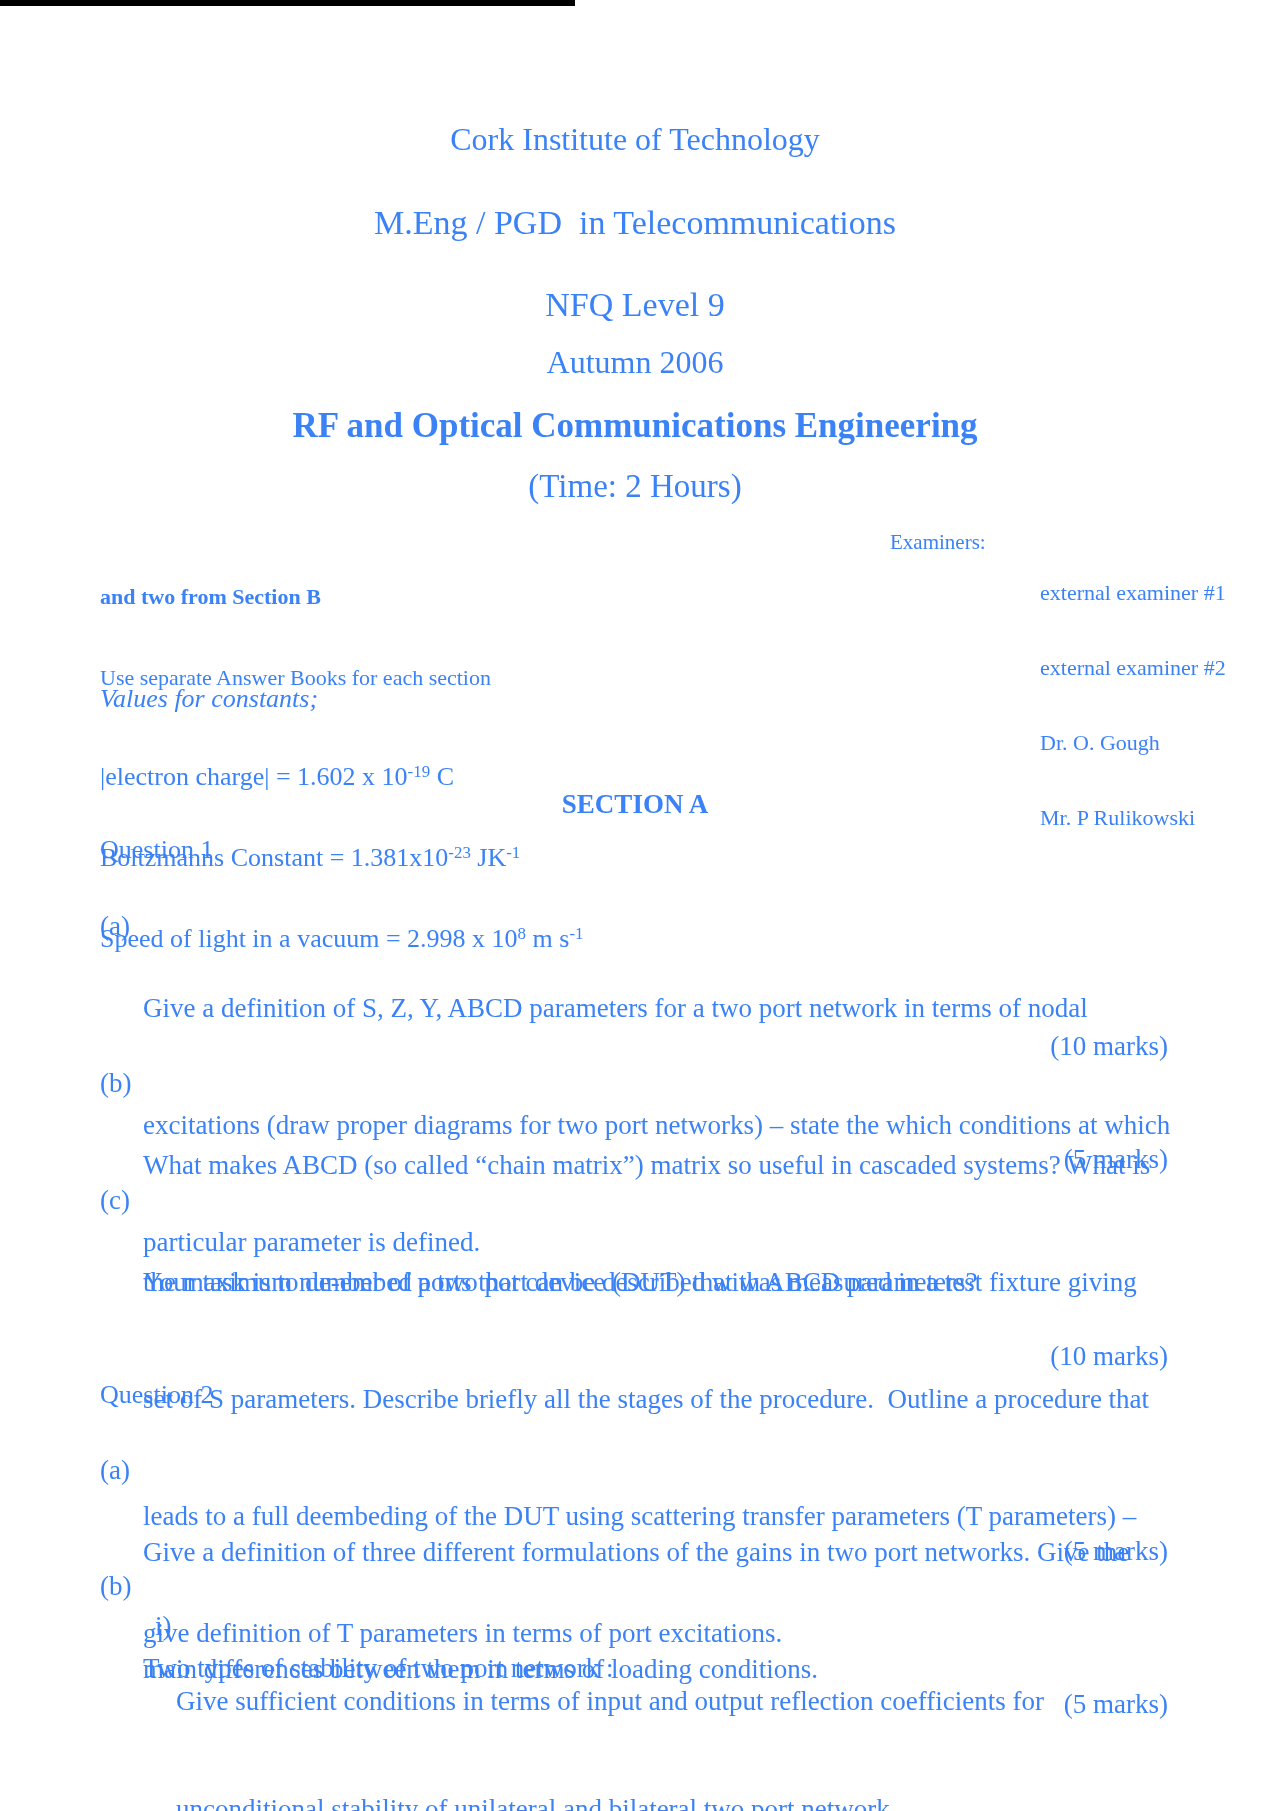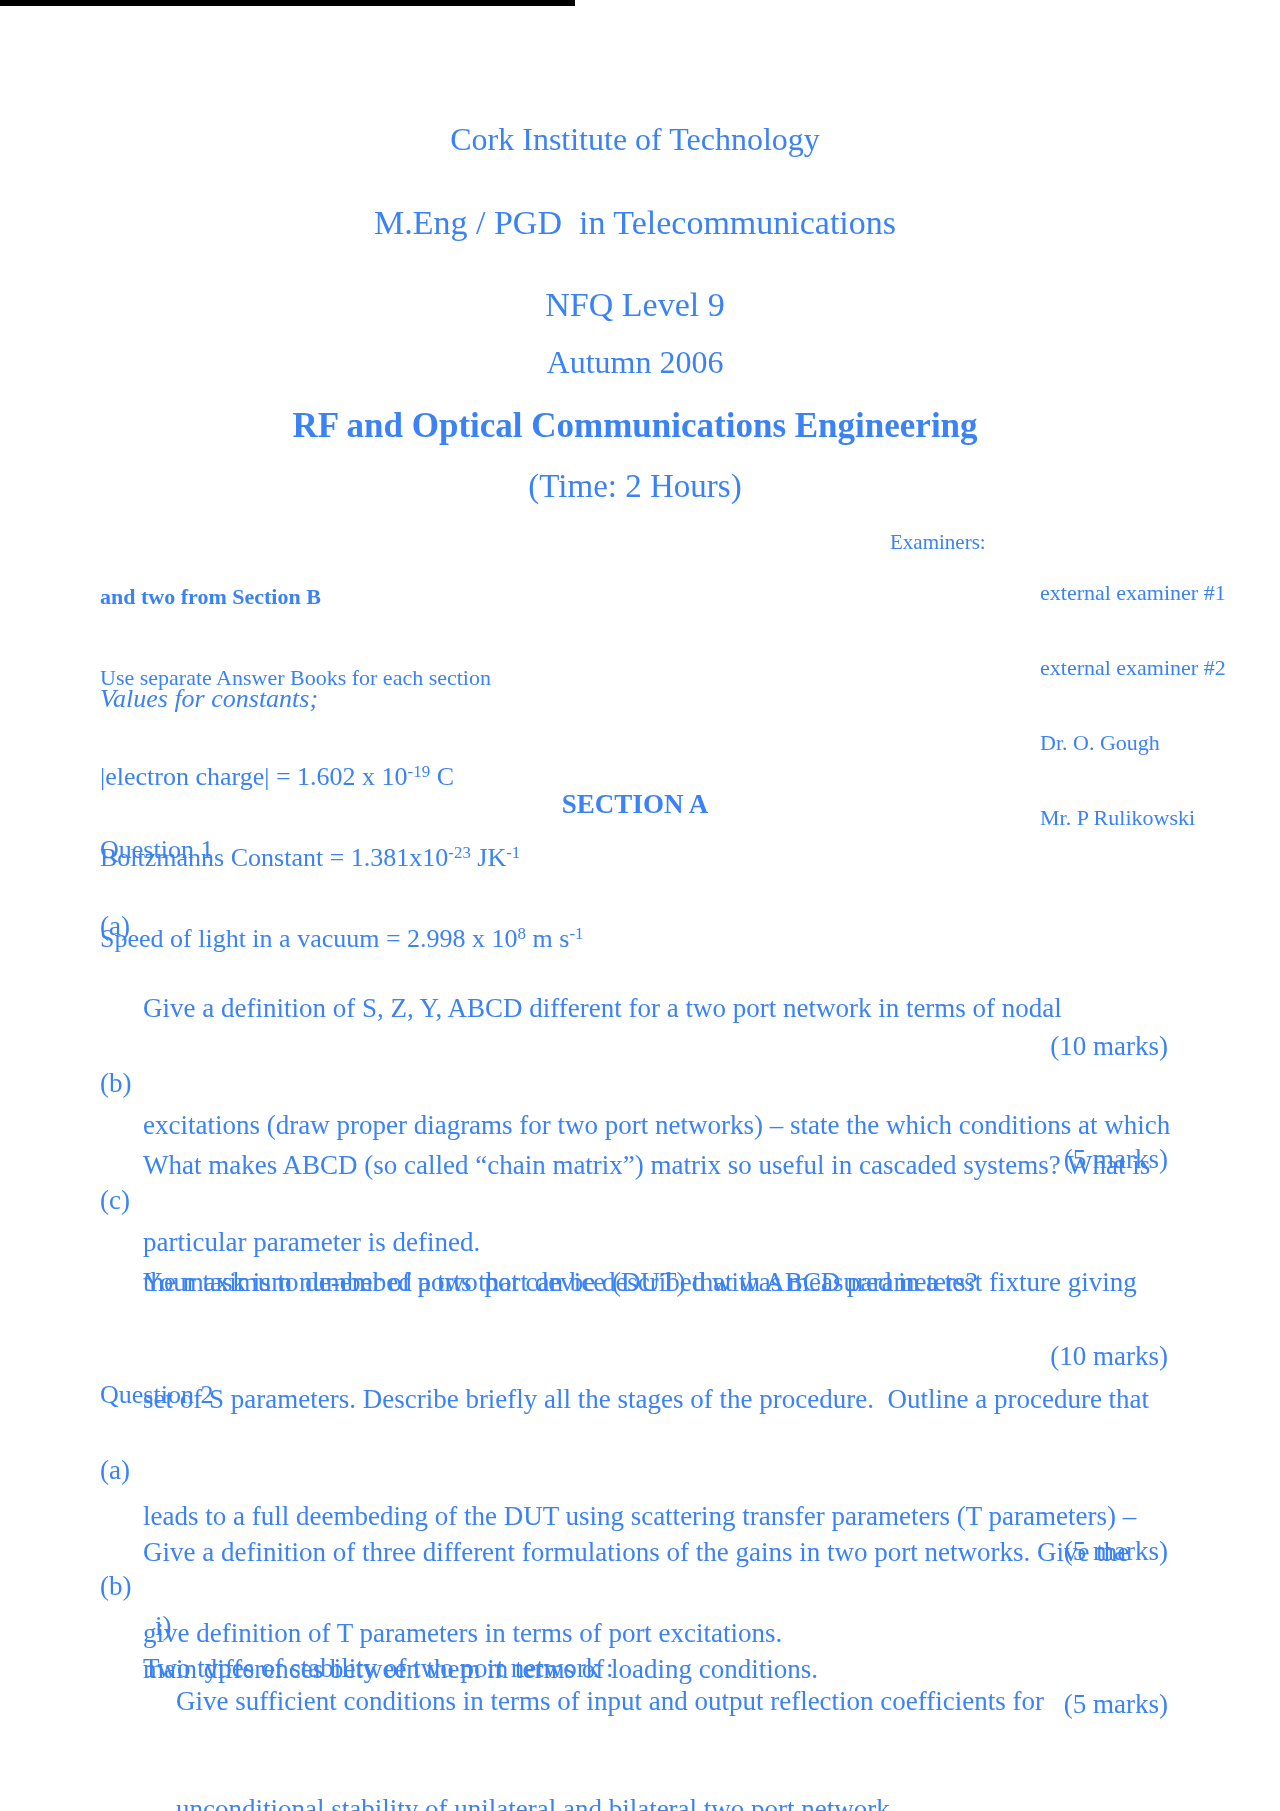--- a/index.html
+++ b/index.html
@@ -74,21 +74,21 @@
     <div><span>Boltzmanns Constant = 1.381x10</span><span class="sup">-23</span><span> JK</span><span class="sup">-1</span></div>
     <div><span>Speed of light in a vacuum = 2.998 x 10</span><span class="sup">8</span><span> m s</span><span class="sup">-1</span></div>
   </div>
 
   <div class="abs center section-title">SECTION A</div>
 
   <div class="abs q-title" style="top:835px">Question 1</div>
 
   <div class="abs p-label" style="top:911px">(a)</div>
   <div class="abs p-text" style="top:911px">
-    <div>Give a definition of S, Z, Y, ABCD different for a two port network in terms of nodal</div>
+    <div>Give a definition of S, Z, Y, ABCD parameters for a two port network in terms of nodal</div>
     <div>excitations (draw proper diagrams for two port networks) – state the which conditions at which</div>
     <div>particular parameter is defined.</div>
   </div>
   <div class="abs marks" style="top:1031px">(10 marks)</div>
 
   <div class="abs p-label" style="top:1068px">(b)</div>
   <div class="abs p-text" style="top:1068px">
     <div>What makes ABCD (so called “chain matrix”) matrix so useful in cascaded systems? What is</div>
     <div>the maximum number of ports that can be described with ABCD parameters?</div>
   </div>

